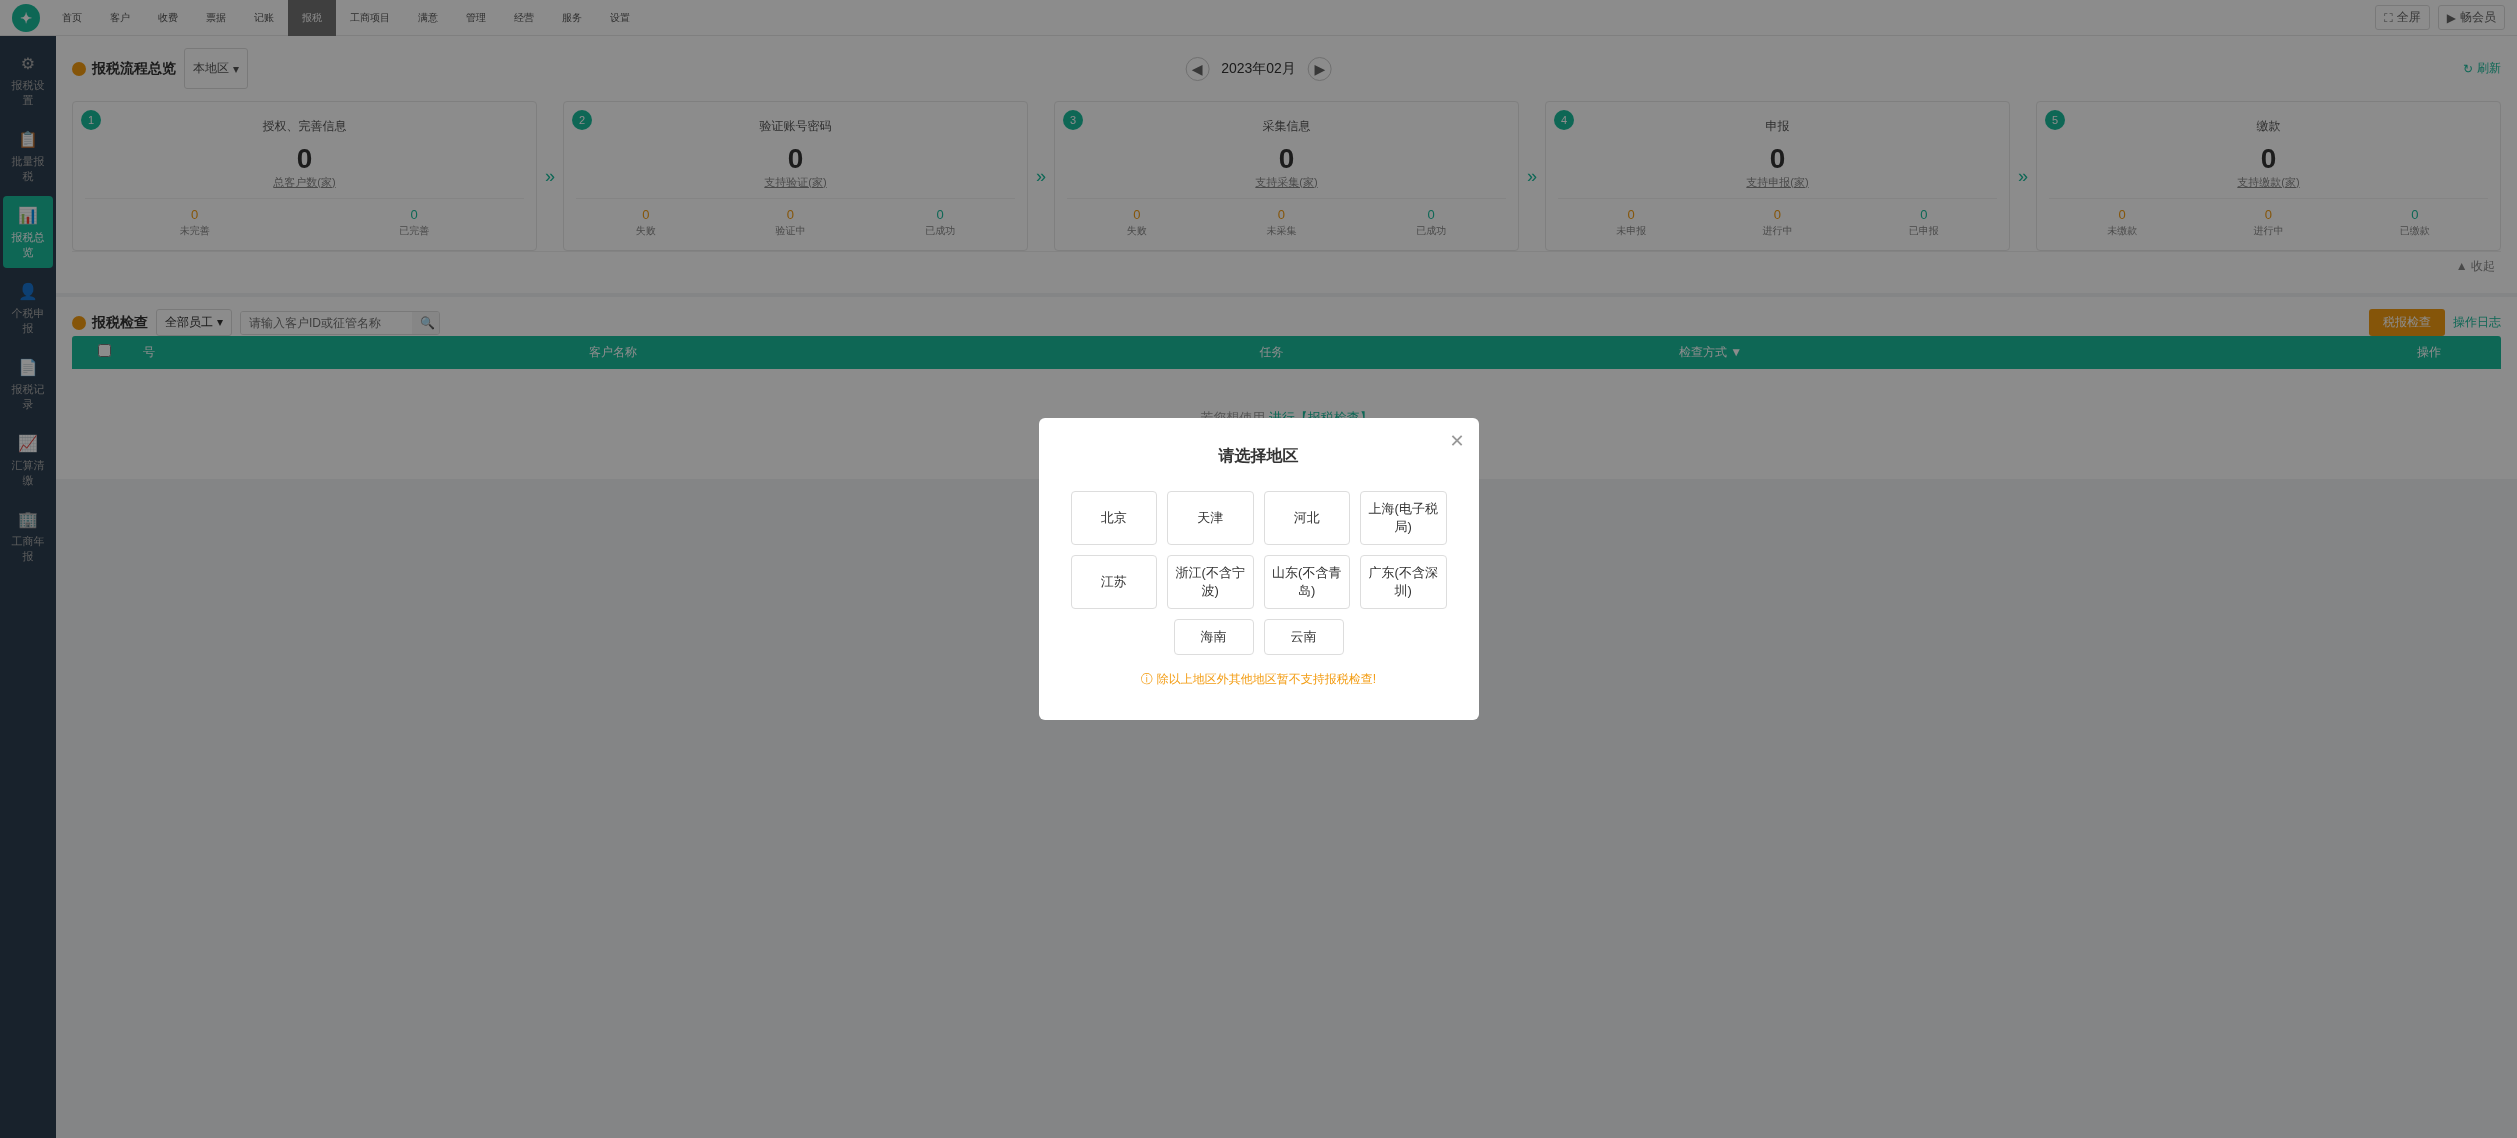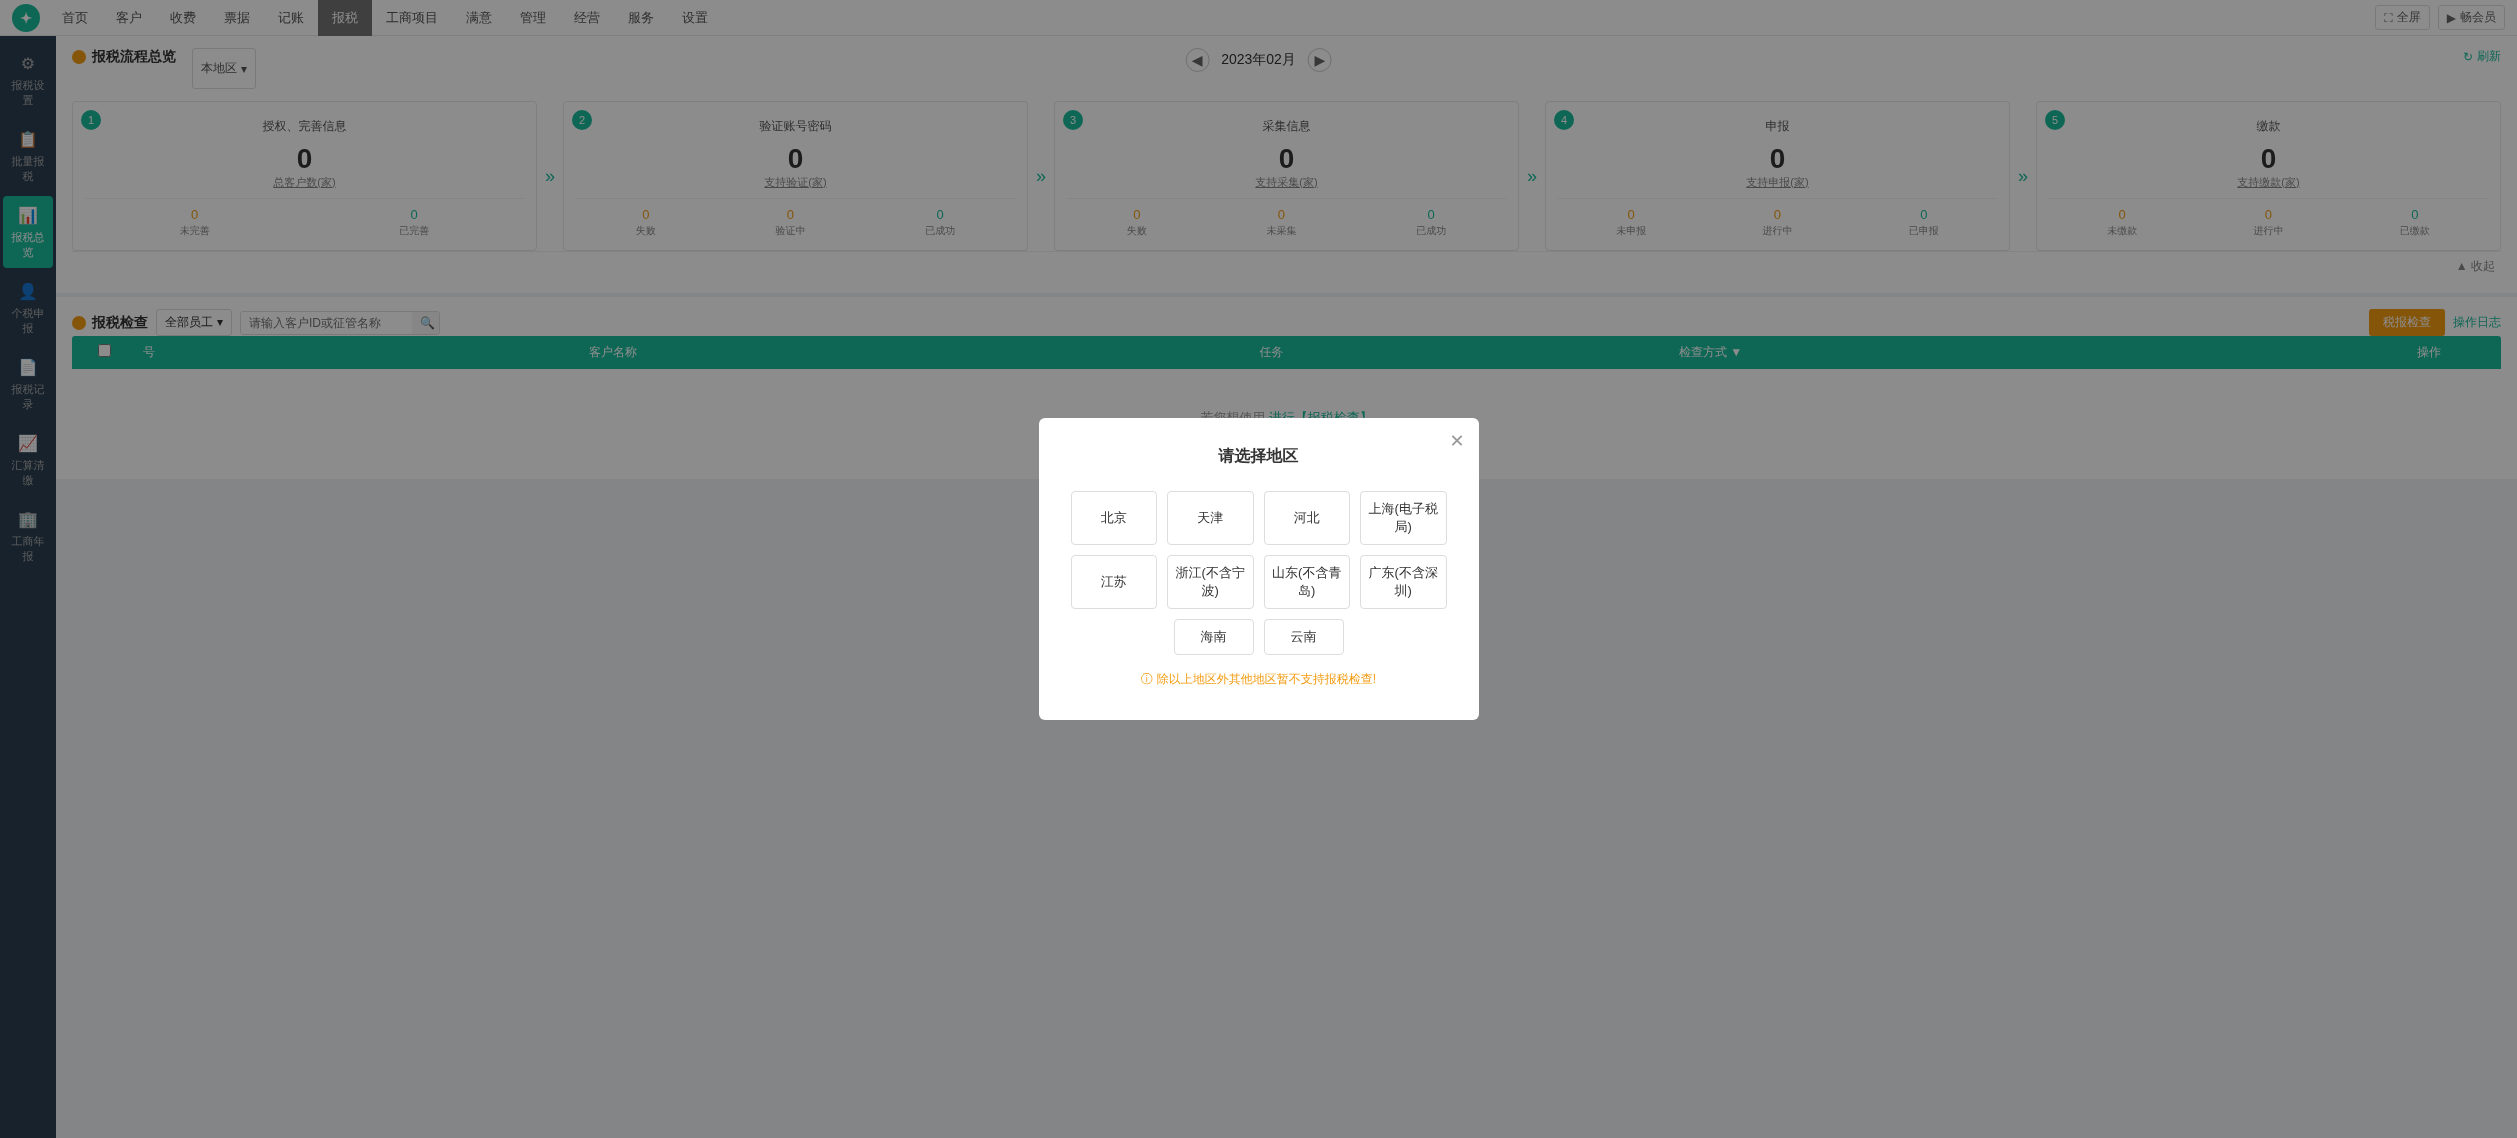--- a/index.html
+++ b/index.html
@@ -25,21 +25,21 @@
     }
     .top-nav-items {
       display: flex; gap: 0;
       flex: 1;
     }
     .nav-item {
       padding: 11px 14px;
       height: 36px;
       display: flex; align-items: center;
       cursor: pointer;
-      font-size: 13px;
+      font-size: 10px;
       color: #555;
     }
     .nav-item.active {
       background: #737373;
       color: #fff;
     }
     .top-nav-right {
       display: flex; align-items: center; gap: 8px;
       font-size: 12px; color: #666;
     }
@@ -94,22 +94,22 @@
     }
 
     
     .section-tax-flow {
       background: #fff;
       padding: 12px 16px;
       margin-bottom: 4px;
     }
     .section-header {
       display: flex;
-      align-items: flex-start;
-      gap: 16px;
+      align-items: center;
+      gap: 8px;
       margin-bottom: 12px;
     }
     .section-title {
       font-size: 14px;
       font-weight: bold;
       color: #333;
       display: flex; align-items: center; gap: 6px;
     }
     .orange-dot {
       width: 14px; height: 14px;

